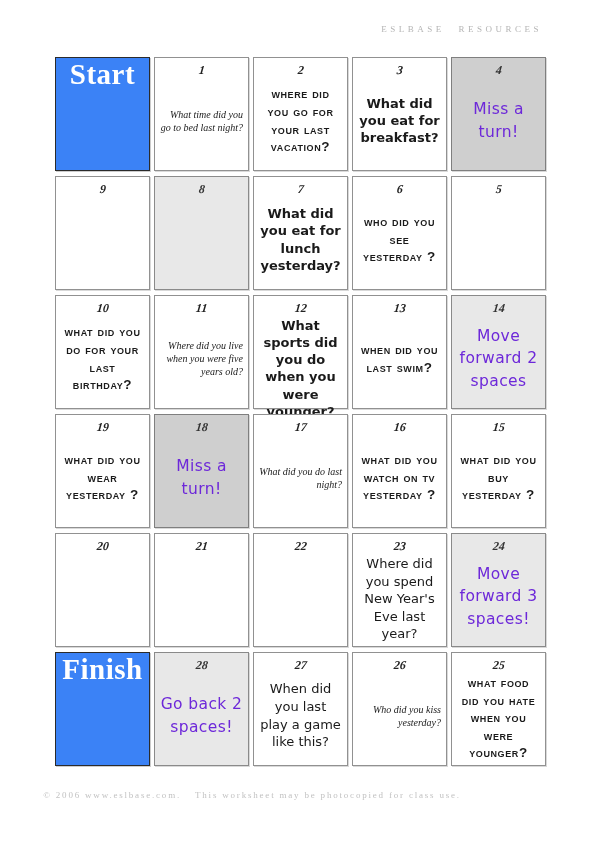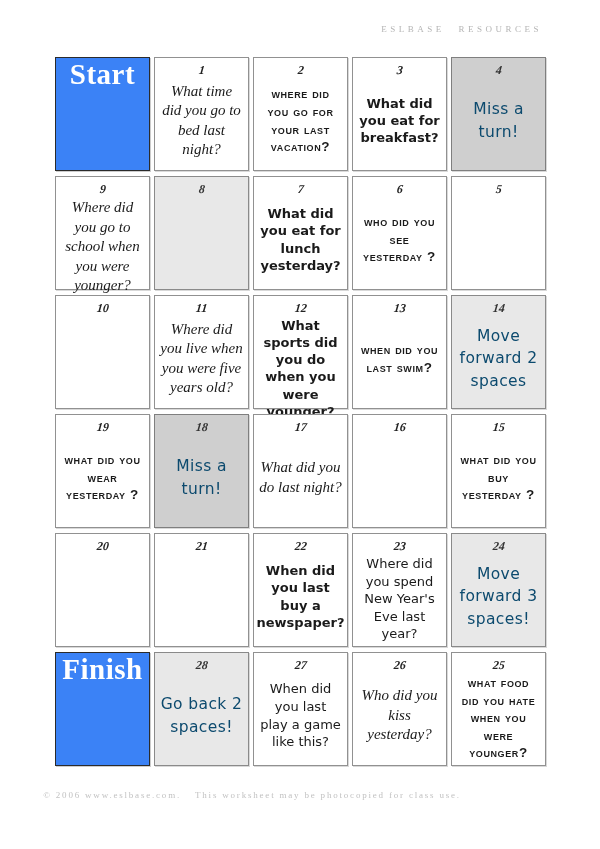--- a/index.html
+++ b/index.html
@@ -44,42 +44,42 @@
   .cell .txt{
     flex:1;display:flex;align-items:center;justify-content:center;
     text-align:center;
     padding:2px 5px 8px 5px;
     color:#1a1a1a;
     width:100%;box-sizing:border-box;
   }
   
   .italic .txt{
     font-family:"Liberation Serif", serif;
-    font-style:italic;font-size:15px;line-height:1.3;
+    font-style:italic;font-size:10px;line-height:1.3;text-align:right;
   }
   .bold .txt{
     font-family:"DejaVu Sans", sans-serif;
     font-weight:bold;font-size:13px;line-height:1.32;
   }
   .regular .txt{
     font-family:"DejaVu Sans", sans-serif;
     font-size:13px;line-height:1.35;
   }
   .smallcaps .txt{
     font-family:"Liberation Sans", sans-serif;
     font-variant:small-caps;text-transform:lowercase;
     font-weight:bold;font-size:13.5px;letter-spacing:0.6px;line-height:1.3;
   }
   .smallcaps .txt::first-letter{text-transform:uppercase;}
   
   .act-dark{background:#cfcfcf;border-color:#7f7f7f;}
   .act-light{background:#e8e8e8;border-color:#8a8a8a;}
   .act-dark .txt,.act-light .txt{
     font-family:"DejaVu Sans", sans-serif;
-    font-size:15.5px;color:#0c4a6e;letter-spacing:0.4px;line-height:1.45;
+    font-size:15.5px;color:#6d28d9;letter-spacing:0.4px;line-height:1.45;
   }
   .act-dark .num,.act-light .num{color:#333;}
   
   .dark{
     background:#3b82f6;border-color:#2b2b2b;
     justify-content:flex-start;
     box-shadow:1px 1px 0 #cccccc;
   }
   .dark .label{
     font-family:"Liberation Serif", serif;
@@ -117,39 +117,39 @@
     <span class="num">3</span>
     <span class="txt">What did you eat for breakfast?</span>
   </div>
   <div class="cell act-dark">
     <span class="num">4</span>
     <span class="txt">Miss a turn!</span>
   </div>
 
   <div class="cell italic">
     <span class="num">9</span>
-    <span class="txt">Where did you go to school when you were younger?</span>
   </div>
   <div class="cell act-light">
     <span class="num">8</span>
   </div>
   <div class="cell bold">
     <span class="num">7</span>
     <span class="txt">What did you eat for lunch yesterday?</span>
   </div>
   <div class="cell smallcaps">
     <span class="num">6</span>
     <span class="txt">Who did you see yesterday ?</span>
   </div>
   <div class="cell smallcaps">
     <span class="num">5</span>
   </div>
 
   <div class="cell smallcaps">
     <span class="num">10</span>
+    <span class="txt">What did you do for your last birthday?</span>
   </div>
   <div class="cell italic">
     <span class="num">11</span>
     <span class="txt">Where did you live when you were five years old?</span>
   </div>
   <div class="cell bold">
     <span class="num">12</span>
     <span class="txt">What sports did you do when you were younger?</span>
   </div>
   <div class="cell smallcaps">
@@ -168,35 +168,35 @@
   <div class="cell act-dark">
     <span class="num">18</span>
     <span class="txt">Miss a turn!</span>
   </div>
   <div class="cell italic">
     <span class="num">17</span>
     <span class="txt">What did you do last night?</span>
   </div>
   <div class="cell smallcaps">
     <span class="num">16</span>
+    <span class="txt">What did you watch on TV yesterday ?</span>
   </div>
   <div class="cell smallcaps">
     <span class="num">15</span>
     <span class="txt">What did you buy yesterday ?</span>
   </div>
 
   <div class="cell regular">
     <span class="num">20</span>
   </div>
   <div class="cell italic">
     <span class="num">21</span>
   </div>
   <div class="cell bold">
     <span class="num">22</span>
-    <span class="txt">When did you last buy a newspaper?</span>
   </div>
   <div class="cell regular">
     <span class="num">23</span>
     <span class="txt">Where did you spend New Year's Eve last year?</span>
   </div>
   <div class="cell act-light">
     <span class="num">24</span>
     <span class="txt">Move forward 3 spaces!</span>
   </div>
 

